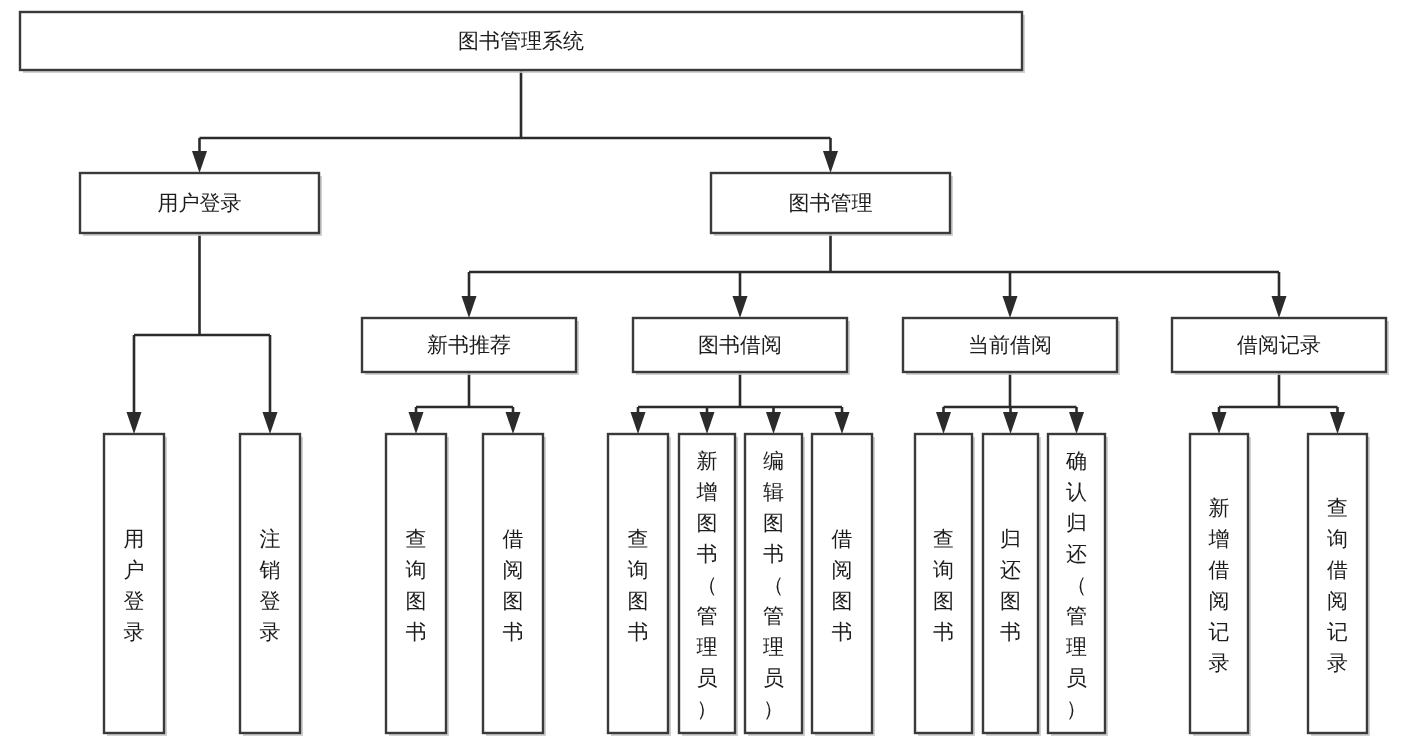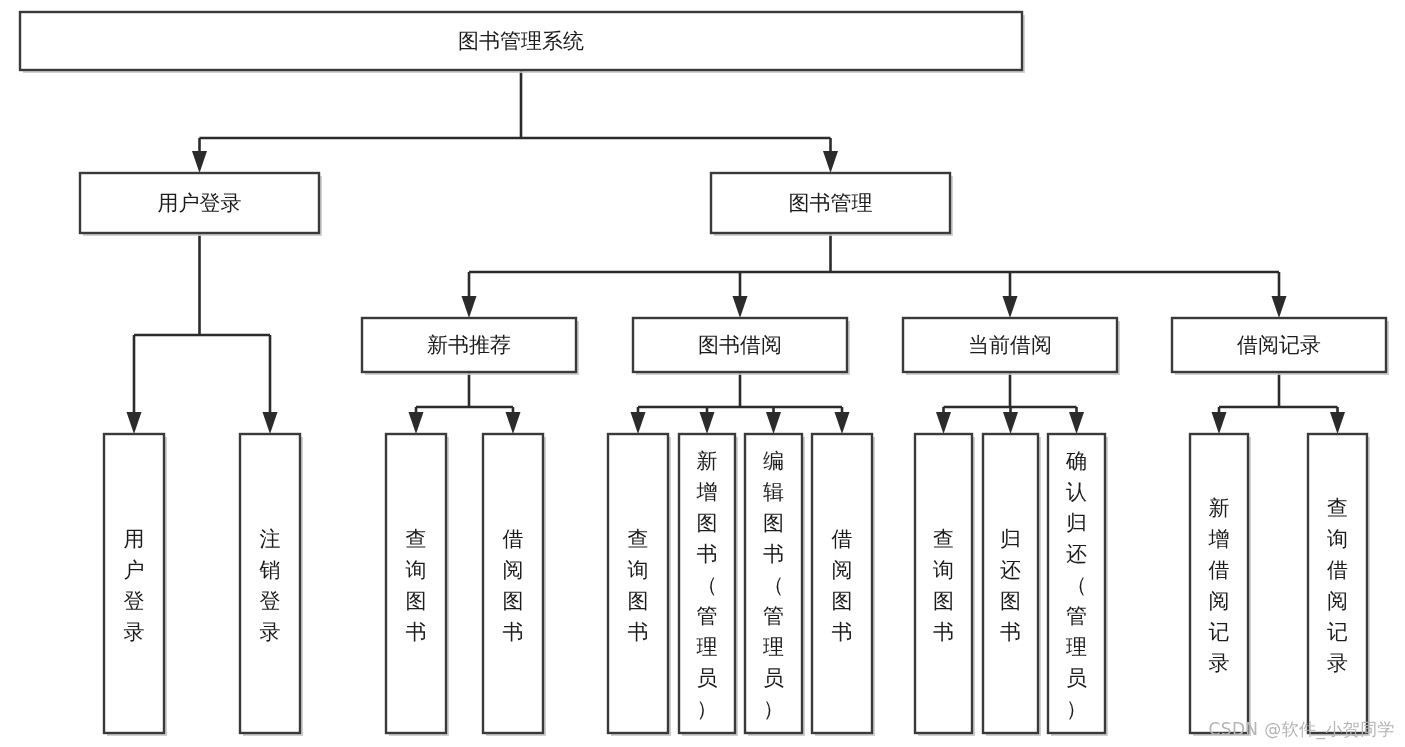--- a/index.html
+++ b/index.html
@@ -240,14 +240,13 @@
           <rect class="node-box" x="1190" y="434" width="58" height="299"></rect>
           <text class="node-label-v" x="1219" y="514.5"><tspan x="1219" dy="0">新</tspan><tspan x="1219" dy="31">增</tspan><tspan x="1219" dy="31">借</tspan><tspan x="1219" dy="31">阅</tspan><tspan x="1219" dy="31">记</tspan><tspan x="1219" dy="31">录</tspan></text>
         </g>
         <g>
           <rect class="node-shadow" x="1311" y="437" width="59" height="299"></rect>
           <rect class="node-box" x="1308" y="434" width="59" height="299"></rect>
           <text class="node-label-v" x="1337.5" y="514.5"><tspan x="1337.5" dy="0">查</tspan><tspan x="1337.5" dy="31">询</tspan><tspan x="1337.5" dy="31">借</tspan><tspan x="1337.5" dy="31">阅</tspan><tspan x="1337.5" dy="31">记</tspan><tspan x="1337.5" dy="31">录</tspan></text>
         </g>
       </g>
   </svg>
-  <div class="watermark-text">CSDN @软件_小贺同学</div>
 </div>
 
 </body></html>

